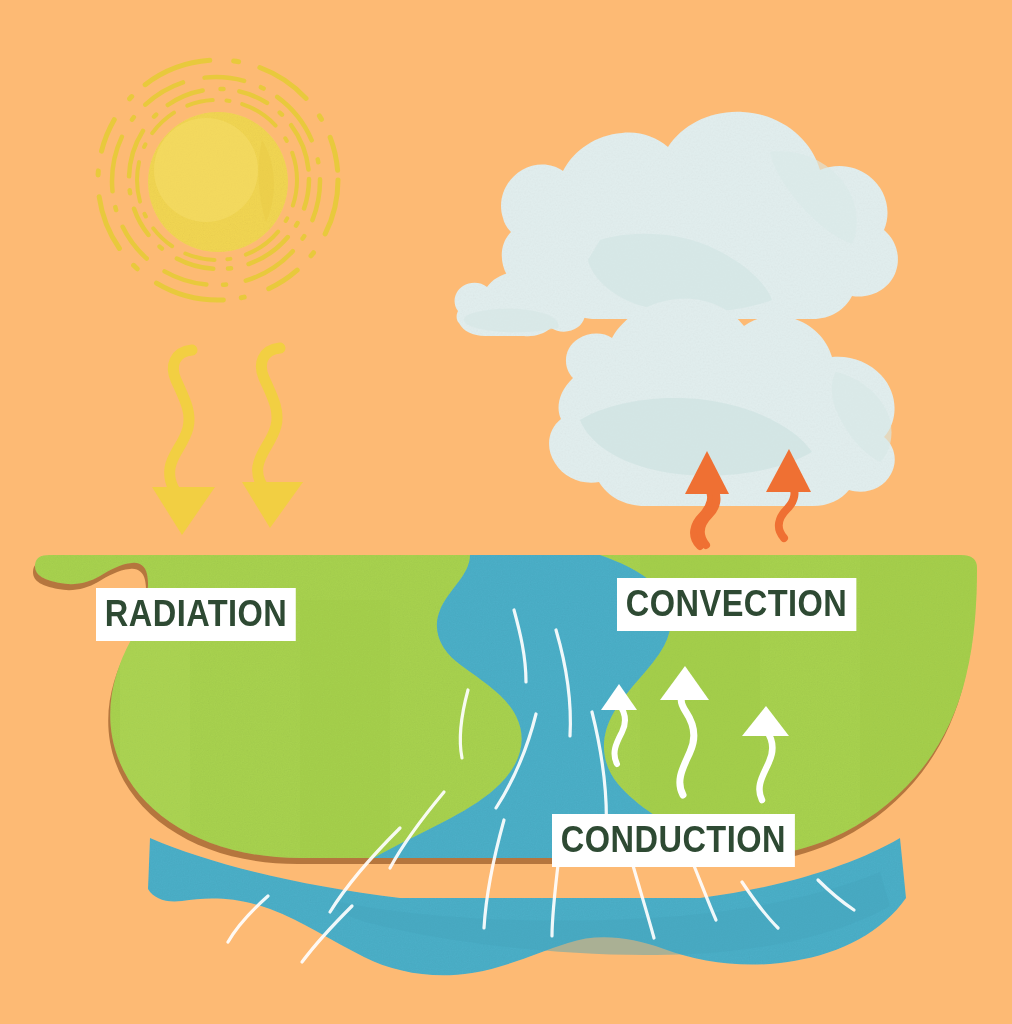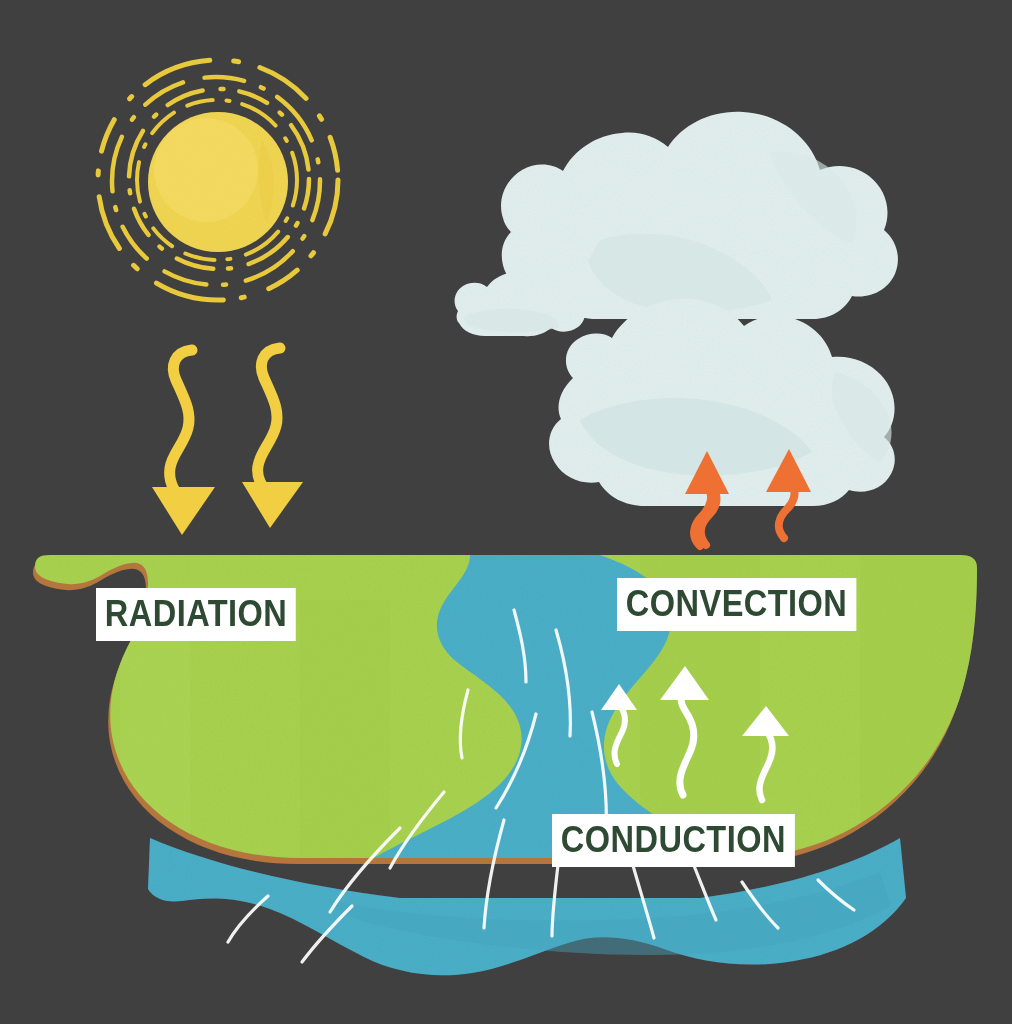--- a/index.html
+++ b/index.html
@@ -6,21 +6,21 @@
   html,body{margin:0;padding:0;background:#ffffff;}
   body{
     width:1012px;height:1024px;
     font-family:"Liberation Sans", sans-serif;
     overflow:hidden;
     position:relative;
   }
   #stage{
     position:absolute;left:0;top:0;
     width:1012px;height:1024px;
-    background:#404040;
+    background:#fdba74;
   }
   #scene{
     position:absolute;left:0;top:0;
     width:1012px;height:1024px;
   }
   .label-box{
     position:absolute;
     background:#ffffff;
     color:#2e4a33;
     font-family:"Liberation Sans", sans-serif;

